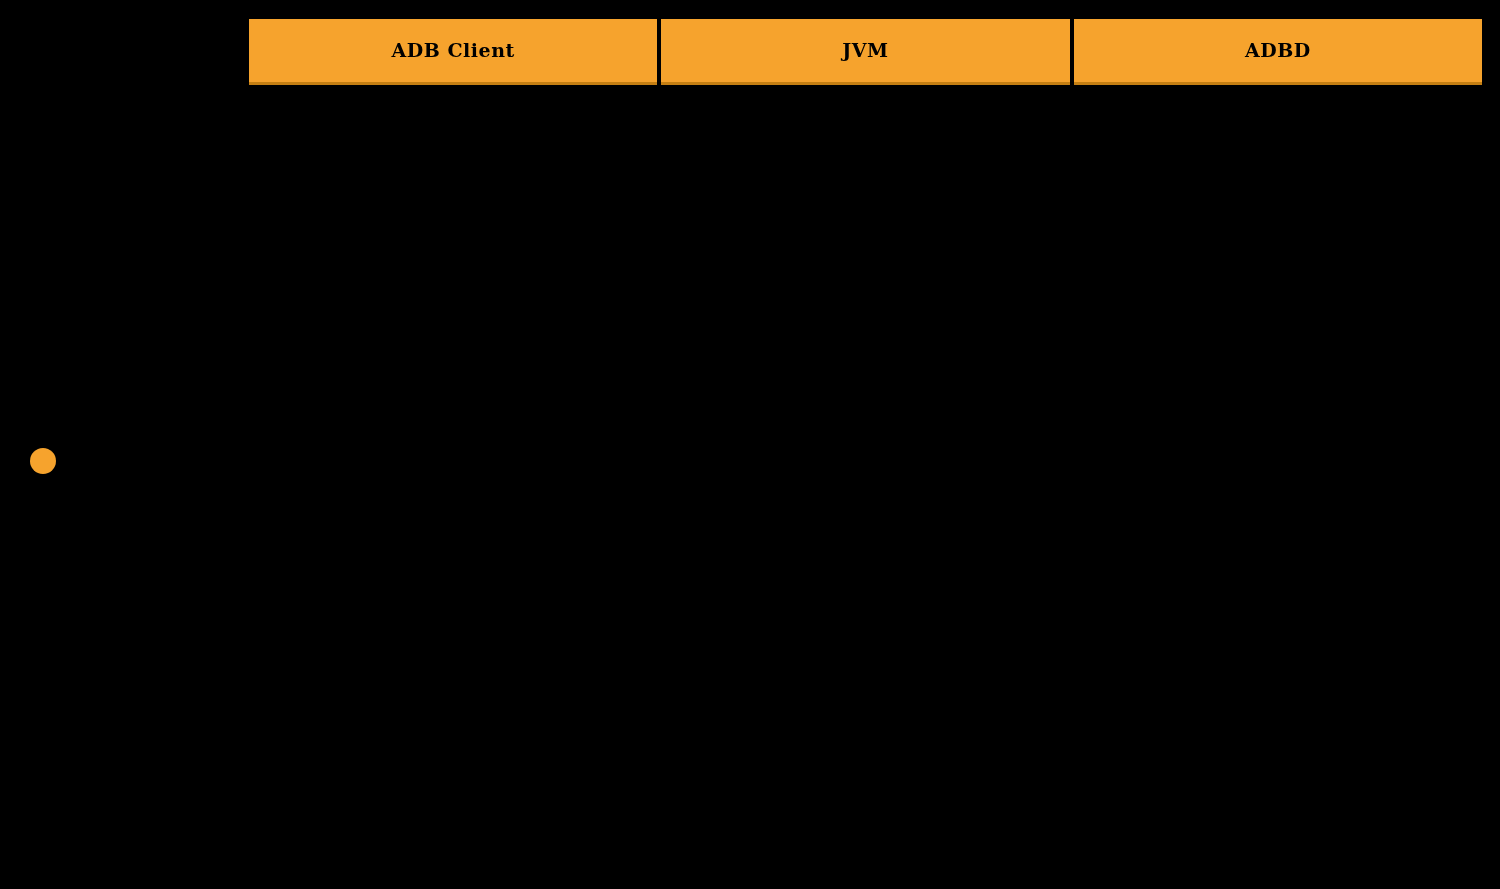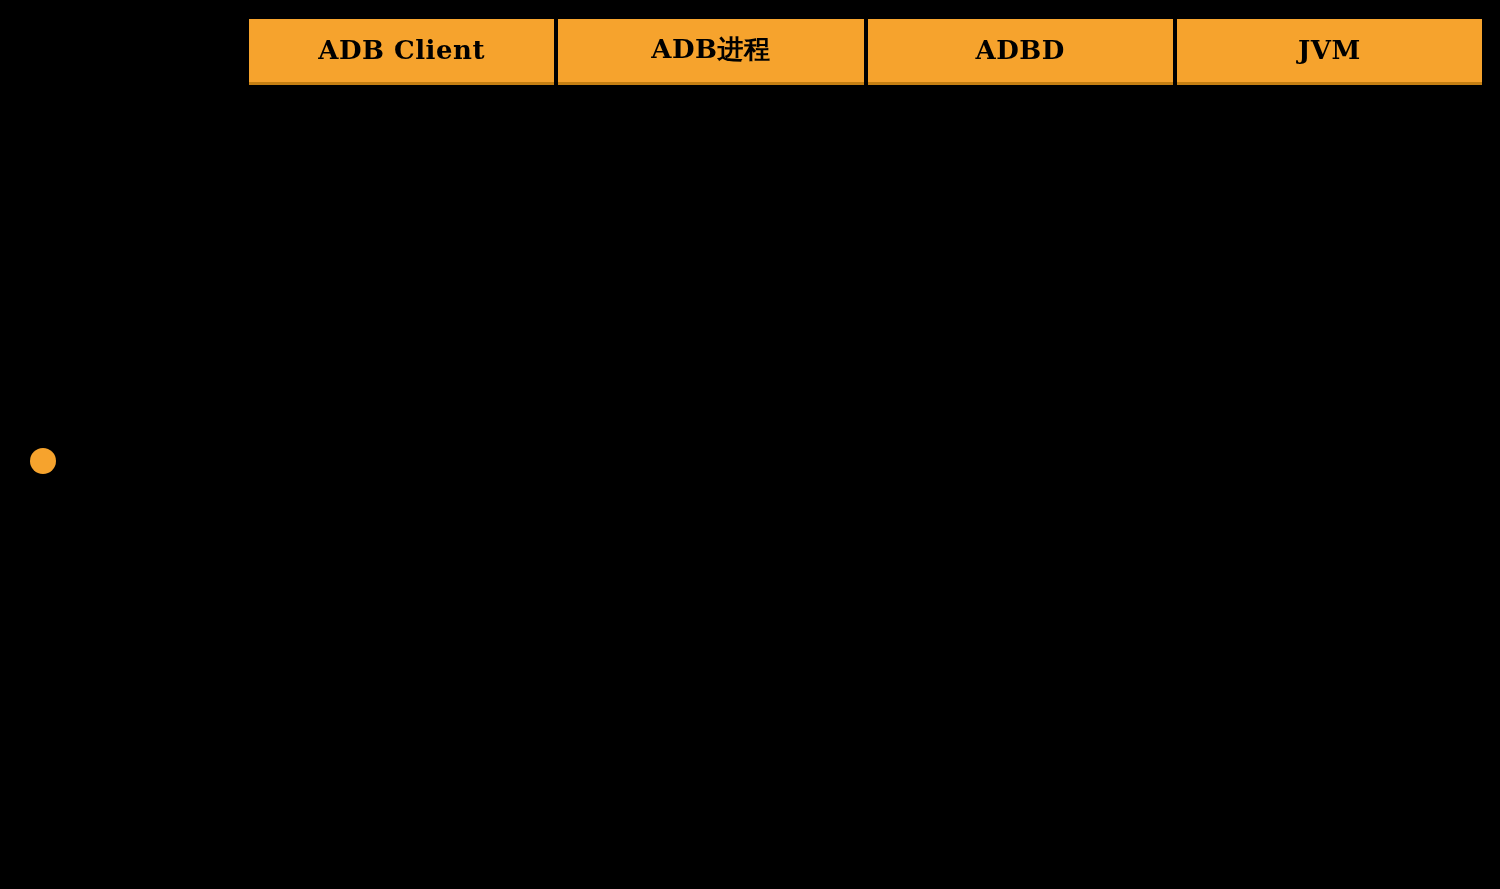--- a/index.html
+++ b/index.html
@@ -35,21 +35,21 @@
     display: flex;
     align-items: center;
     justify-content: center;
     margin-left: 4px;
   }
   .participant-cell:first-child {
     margin-left: 0;
   }
   .participant-label {
     color: #000000;
-    font-size: 26px;
+    font-size: 19px;
     font-weight: 700;
     letter-spacing: 0.5px;
     white-space: nowrap;
     transform: translateY(-1px);
   }
   .start-dot {
     position: absolute;
     left: 30px;
     top: 448px;
     width: 26px;
@@ -61,25 +61,22 @@
 </head>
 <body>
 
 <div class="canvas">
 
   <div class="header-bar">
     <div class="participant-cell">
       <span class="participant-label">ADB Client</span>
     </div>
     <div class="participant-cell">
-      <span class="participant-label">ADB进程</span>
+      <span class="participant-label">JVM</span>
     </div>
     <div class="participant-cell">
       <span class="participant-label">ADBD</span>
-    </div>
-    <div class="participant-cell">
-      <span class="participant-label">JVM</span>
     </div>
   </div>
 
   <div class="start-dot"></div>
 
 </div>
 
 </body></html>

